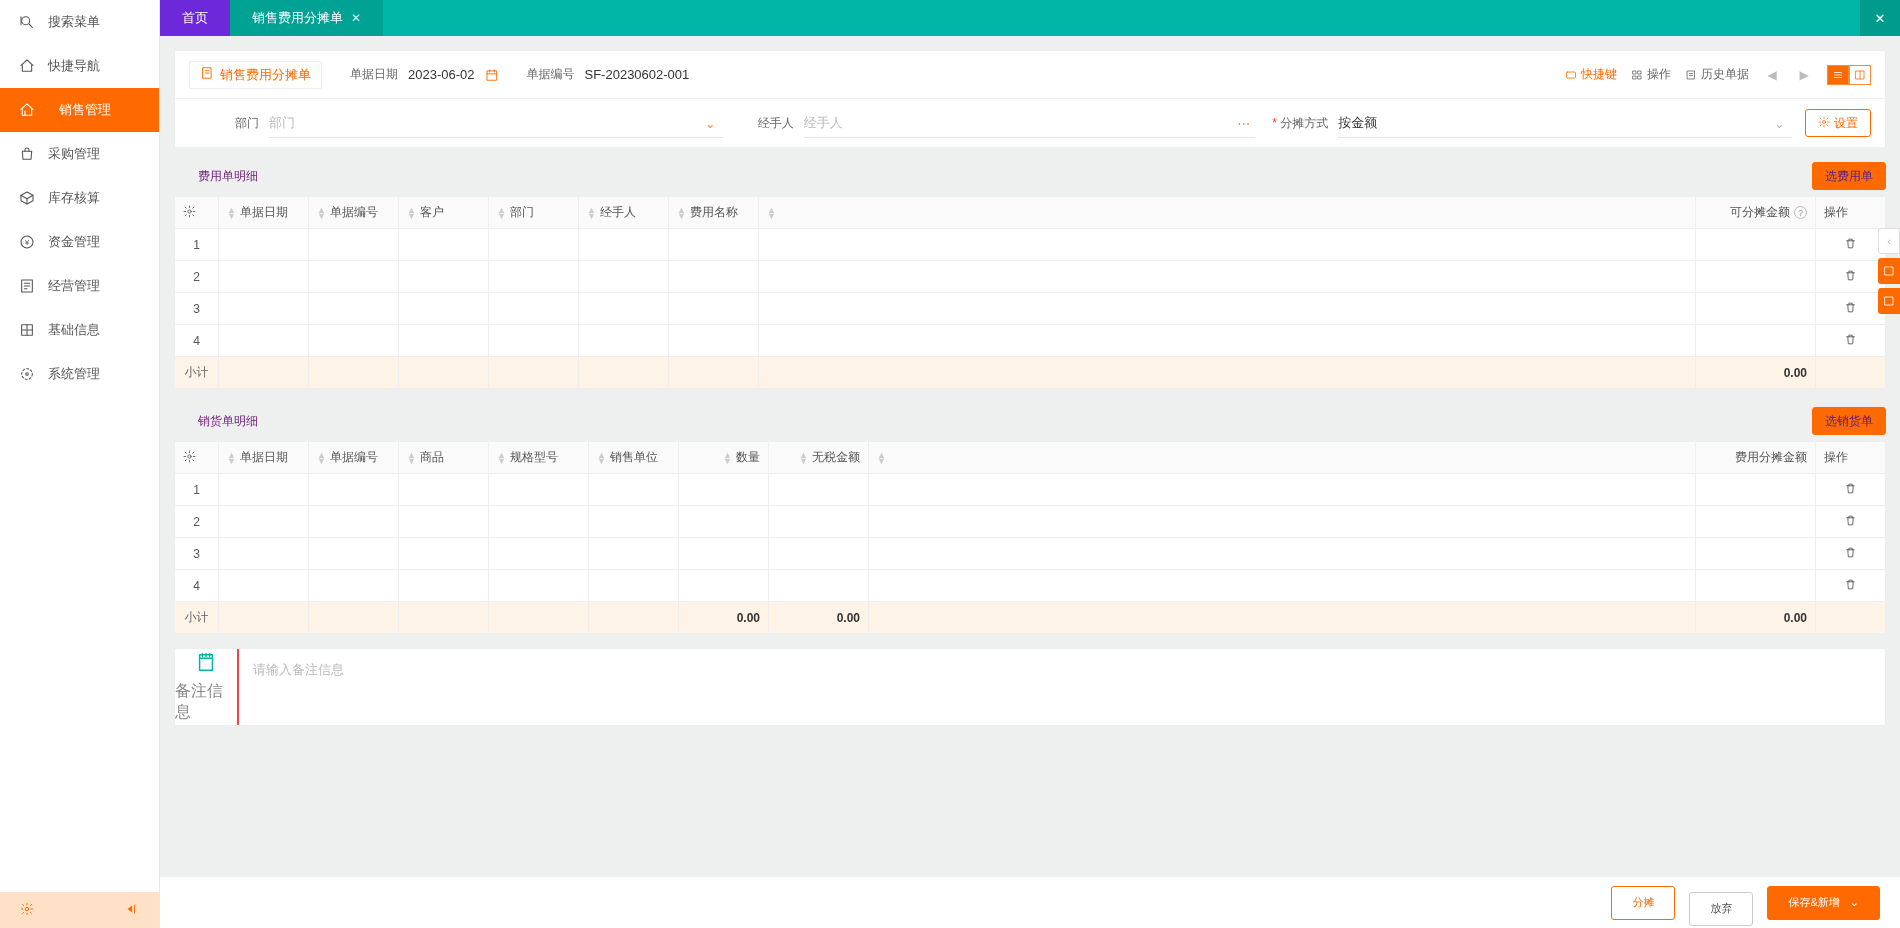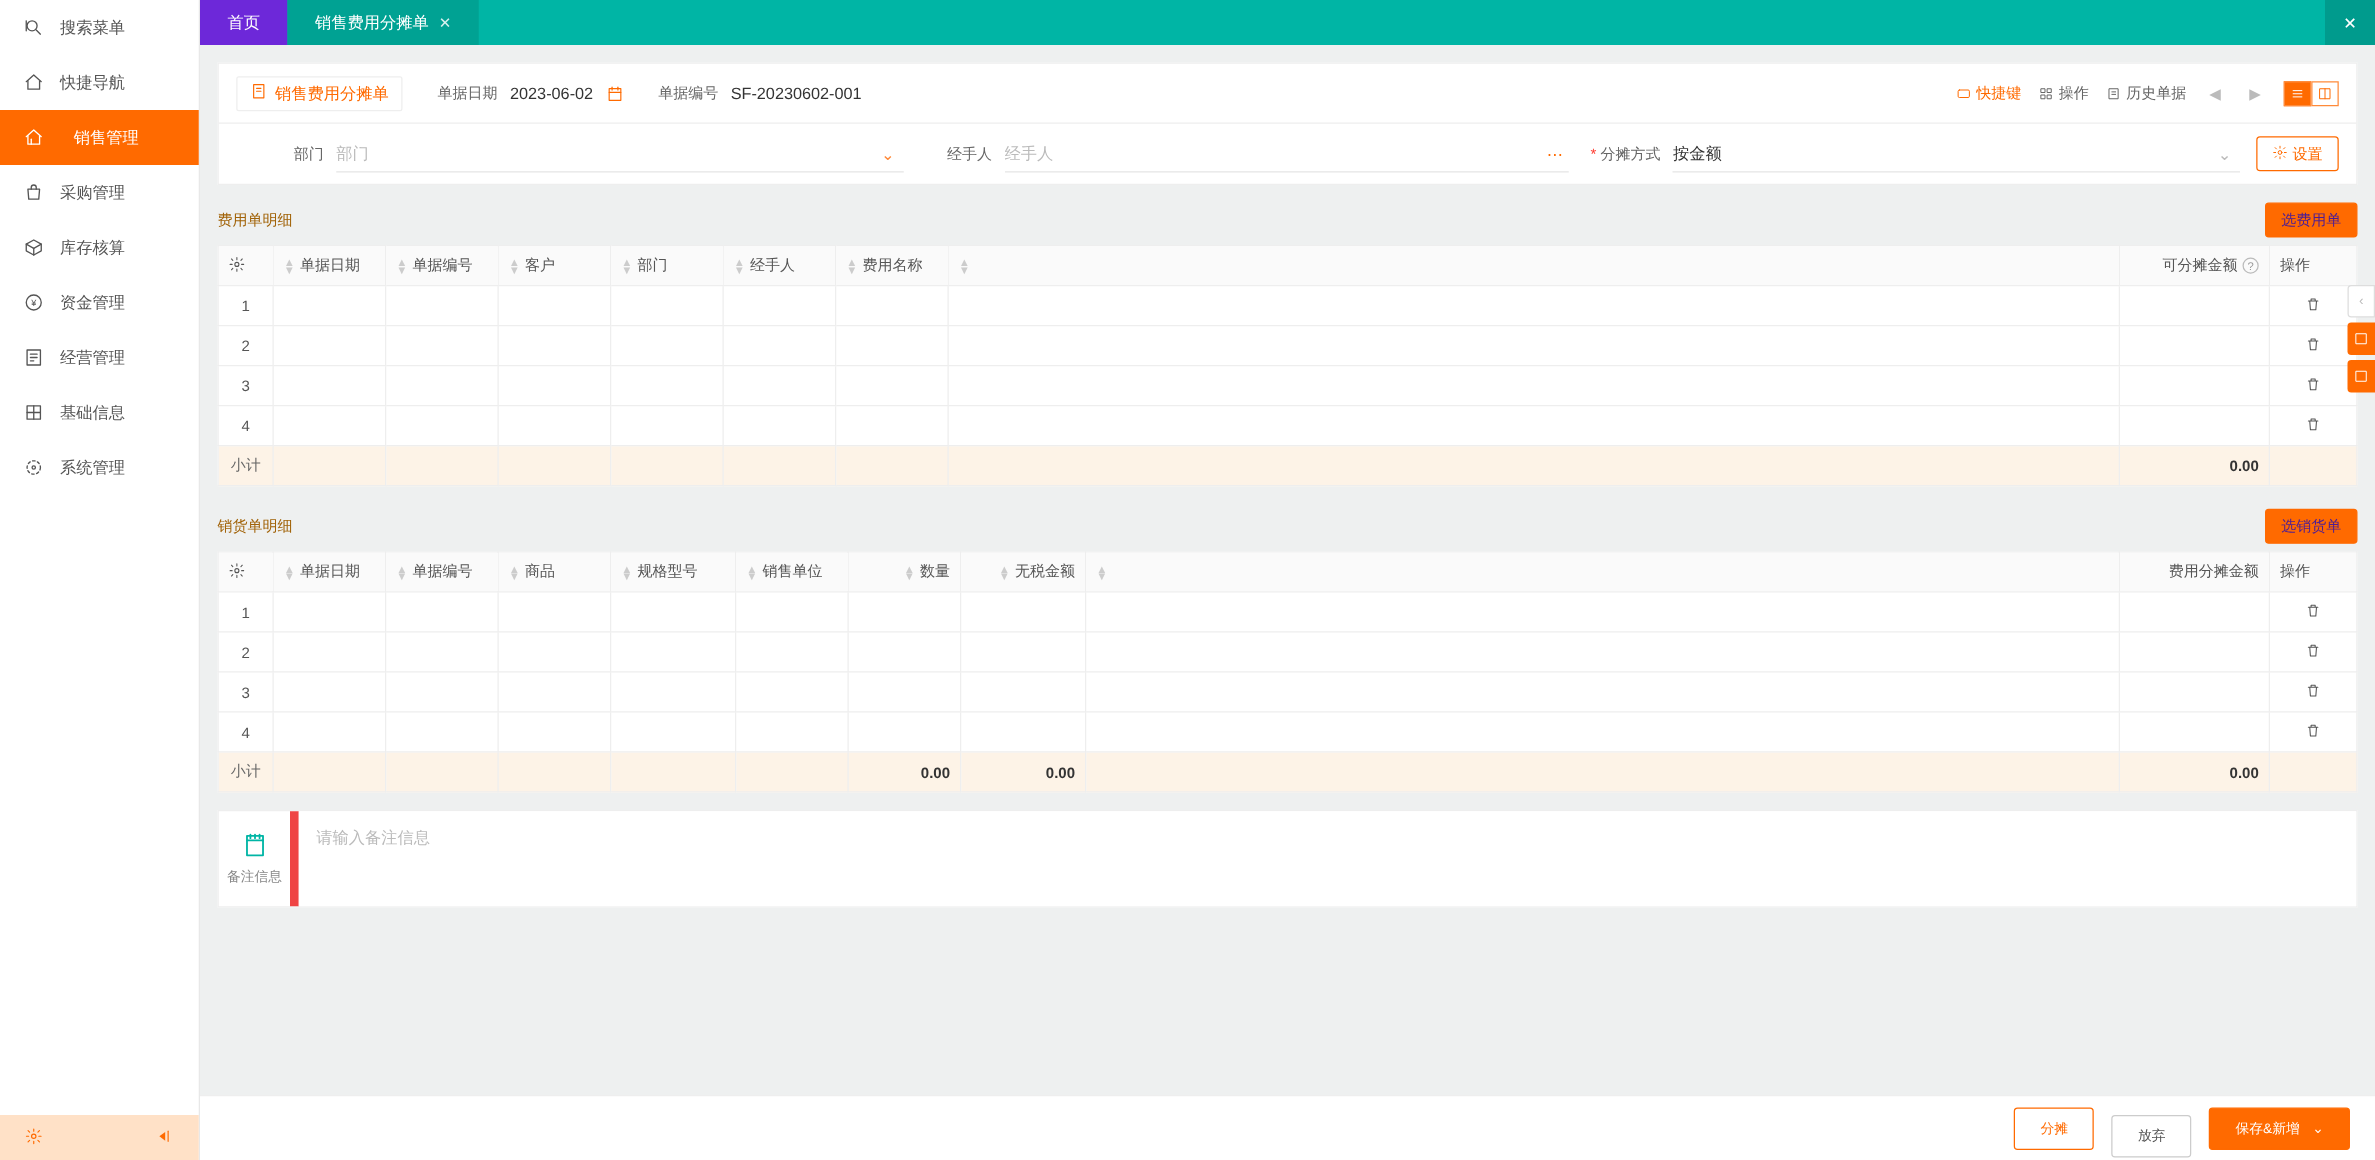--- a/index.html
+++ b/index.html
@@ -50,40 +50,40 @@
 .field-suffix { color: #ff8a3a; margin-left: -18px; pointer-events: none; }
 .field-suffix.grey { color: #bbb; }
 .btn { height: 28px; padding: 0 12px; border-radius: 3px; cursor: pointer; display: inline-flex; align-items: center; gap: 4px; font-size: 12px; }
 .btn-outline-orange { border: 1px solid #ff6a00; color: #ff6a00; background: #fff; }
 .btn-orange { background: #ff6a00; color: #4c1d95; border: 1px solid #ff6a00; }
 .btn-outline-grey { border: 1px solid #ccc; color: #555; background: #fff; margin-top: 12px; }
 .settings-btn { margin-left: 12px; }
 
 
 .section-hd { display: flex; align-items: center; justify-content: space-between; margin: 0 0 6px 0; }
-.section-title { color: #a16207; font-size: 12px; }
+.section-title { color: #701a75; font-size: 12px; margin-left: 24px; }
 
 
 .tbl { width: 100%; border-collapse: collapse; background: #fff; }
 .tbl th, .tbl td { border: 1px solid #eee; height: 32px; padding: 0 8px; font-size: 12px; color: #555; }
 .tbl th { background: #fafafa; font-weight: normal; position: relative; text-align: left; }
 .th-sort { color: #ccc; font-size: 9px; display: inline-flex; flex-direction: column; line-height: 6px; margin-right: 4px; vertical-align: middle; }
 .th-gear { text-align: center; color: #999; }
 .row-idx { width: 44px; text-align: center; color: #999; }
 .op-cell { width: 70px; text-align: center; color: #999; }
 .amount-cell { text-align: right; }
 .subtotal-row td { background: #fdf3e7; color: #666; }
 .subtotal-row .amount-cell { font-weight: bold; color: #333; }
 .help-icon { display: inline-block; width: 13px; height: 13px; border: 1px solid #bbb; border-radius: 50%; font-size: 9px; line-height: 12px; text-align: center; color: #999; margin-left: 4px; }
 
 .section-gap { height: 18px; }
 
 
 .remark-card { display: flex; margin-top: 14px; height: 78px; }
-.remark-side { width: 64px; border-right: 7px solid #ef4444; display: flex; flex-direction: column; align-items: center; justify-content: center; gap: 4px; color: #888; font-size: 11px; }
+.remark-side { width: 64px; border-right: 2px solid #ef4444; display: flex; flex-direction: column; align-items: center; justify-content: center; gap: 4px; color: #888; font-size: 16px; }
 .remark-side .ricon { color: #00b5a5; }
 .remark-input { flex: 1; border: none; outline: none; padding: 12px 14px; font-size: 13px; resize: none; }
 .remark-input::placeholder { color: #bbb; }
 
 
 .footer { position: absolute; left: 160px; right: 0; bottom: 0; height: 52px; background: #fff; border-top: 1px solid #eee; display: flex; align-items: center; justify-content: flex-end; padding: 0 20px; gap: 14px; }
 .footer .btn { height: 34px; padding: 0 20px; font-size: 11px; }
 .btn-primary { background: #ff6a00; color: #fff; border: 1px solid #ff6a00; }
 .btn-primary .caret { margin-left: 6px; }
 

